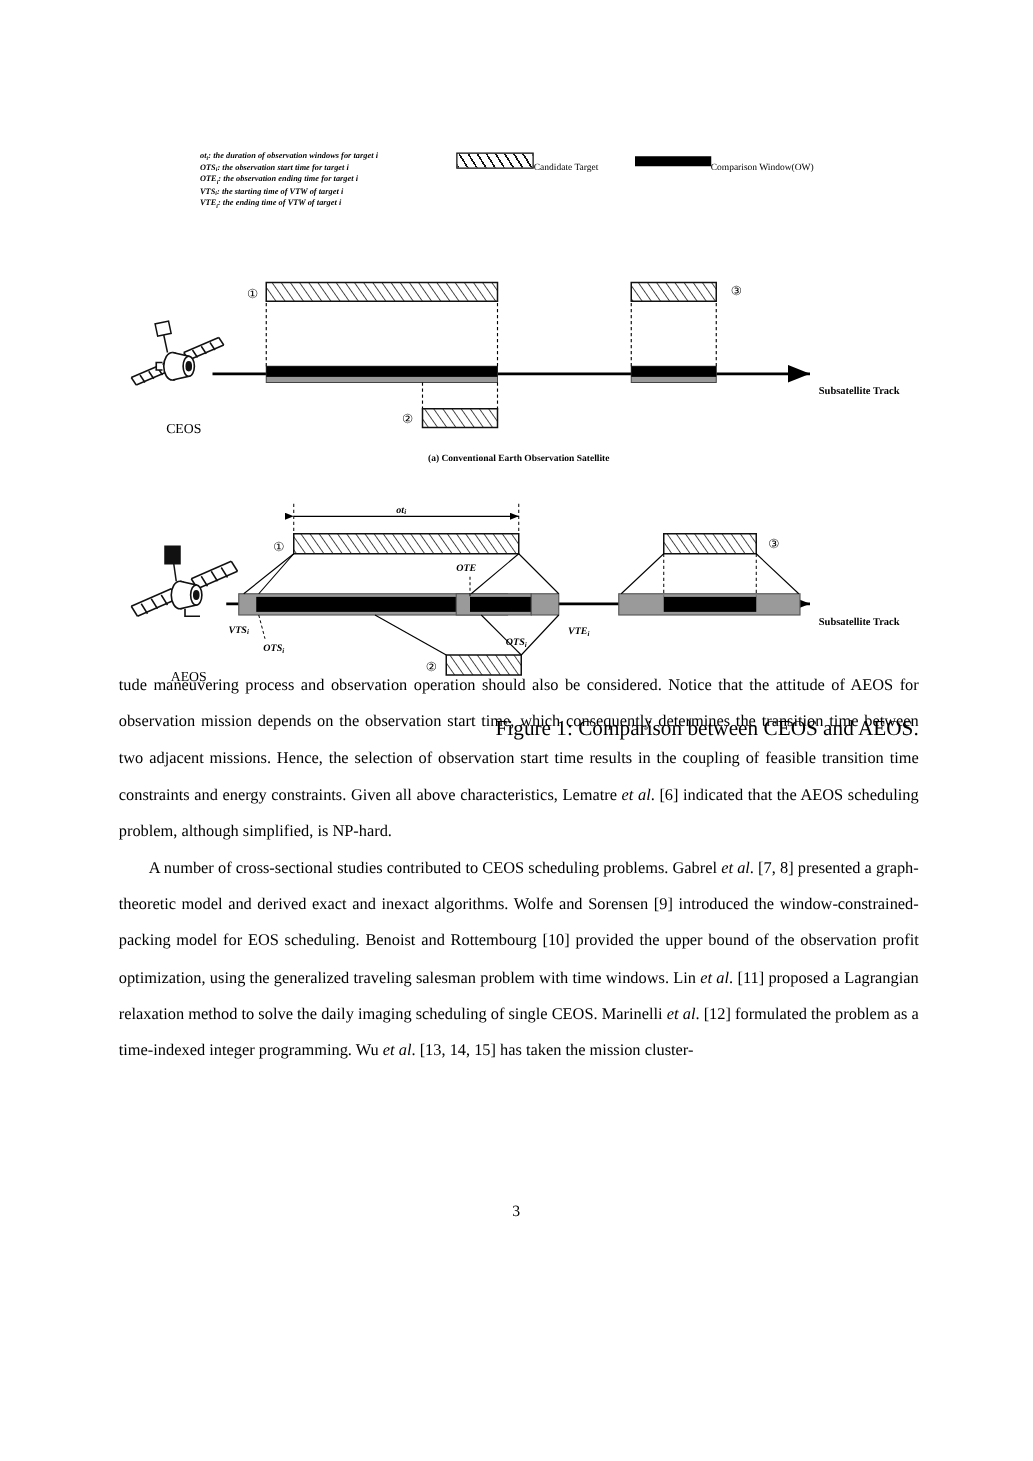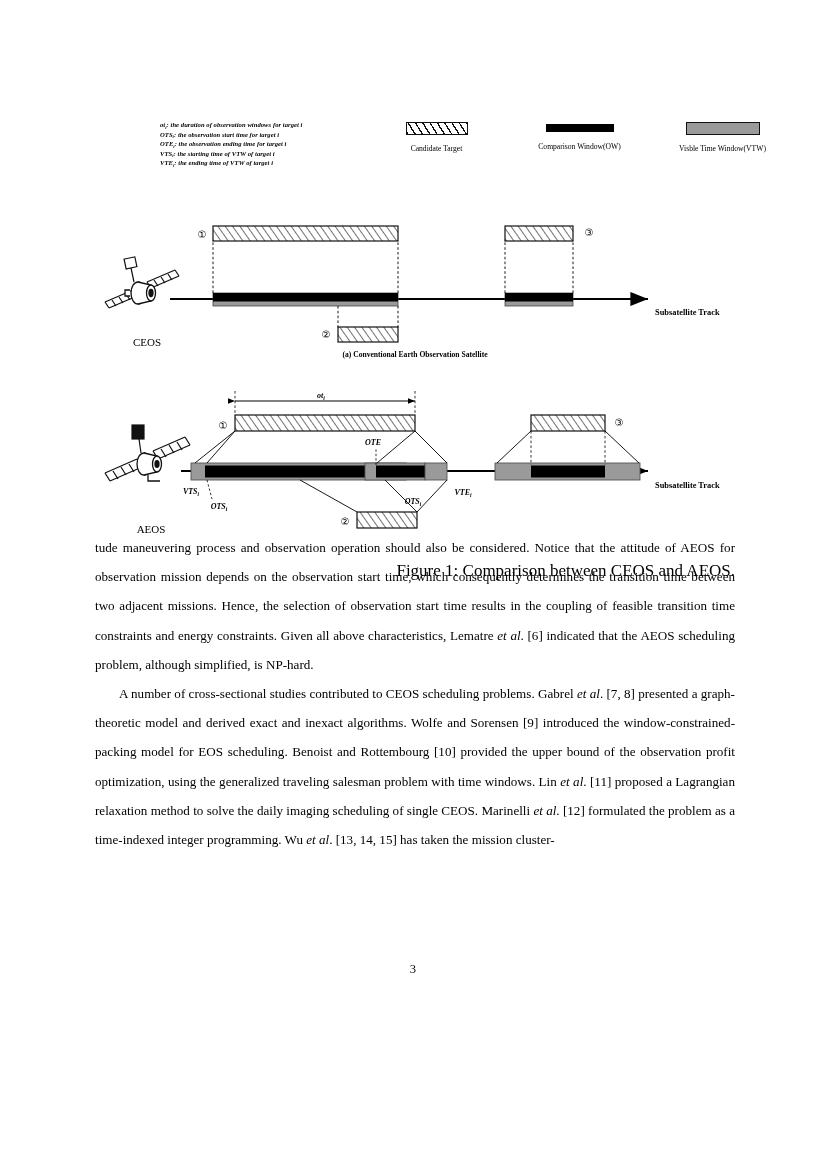--- a/index.html
+++ b/index.html
@@ -45,21 +45,21 @@
   .legend-keys{
     position:absolute;
     left:205px; top:2px;
     width:430px;
     display:flex;
     gap:0px;
   }
   .legend-key{
     width:143px;
     display:flex;
-    flex-direction:column;
+    flex-direction:row;
     align-items:center;
   }
   .swatch{ height:11px; margin-bottom:9px; }
   .swatch.hatch{
     width:60px;
     border:1.1px solid #111;
     background:
       repeating-linear-gradient(58deg,#111 0 1.3px,#fff 1.3px 6.2px);
   }
   .swatch.ow{
@@ -78,21 +78,21 @@
 
   
   .diagram{ position:relative; }
   .diagram svg{ display:block; }
 
   .subcap{
     text-align:center;
     font-size:7.6px;
     font-weight:bold;
     font-family:"Liberation Serif", serif;
-    margin-top:2px;
+    margin-top:14px;
   }
 
   .figcaption{
     text-align:right;
     font-size:17px;
     font-family:"Liberation Serif", serif;
     margin-top:26px;
   }
 
   
@@ -137,24 +137,20 @@
       </div>
 
       <div class="legend-keys">
         <div class="legend-key">
           <div class="swatch hatch"></div>
           <div class="legend-label">Candidate  Target</div>
         </div>
         <div class="legend-key">
           <div class="swatch ow"></div>
           <div class="legend-label">Comparison Window(OW)</div>
-        </div>
-        <div class="legend-key">
-          <div class="swatch vtw"></div>
-          <div class="legend-label">Visble Time Window(VTW)</div>
         </div>
       </div>
     </div>
 
     <div class="diagram">
       <svg width="640" height="150" viewBox="0 0 640 150" xmlns="http://www.w3.org/2000/svg">
         <defs>
           <pattern id="hatchA" width="6" height="6" patternTransform="rotate(-35)" patternUnits="userSpaceOnUse">
             <rect width="6" height="6" fill="#fff"></rect>
             <line x1="0" y1="0" x2="0" y2="6" stroke="#111" stroke-width="1.2"></line>

